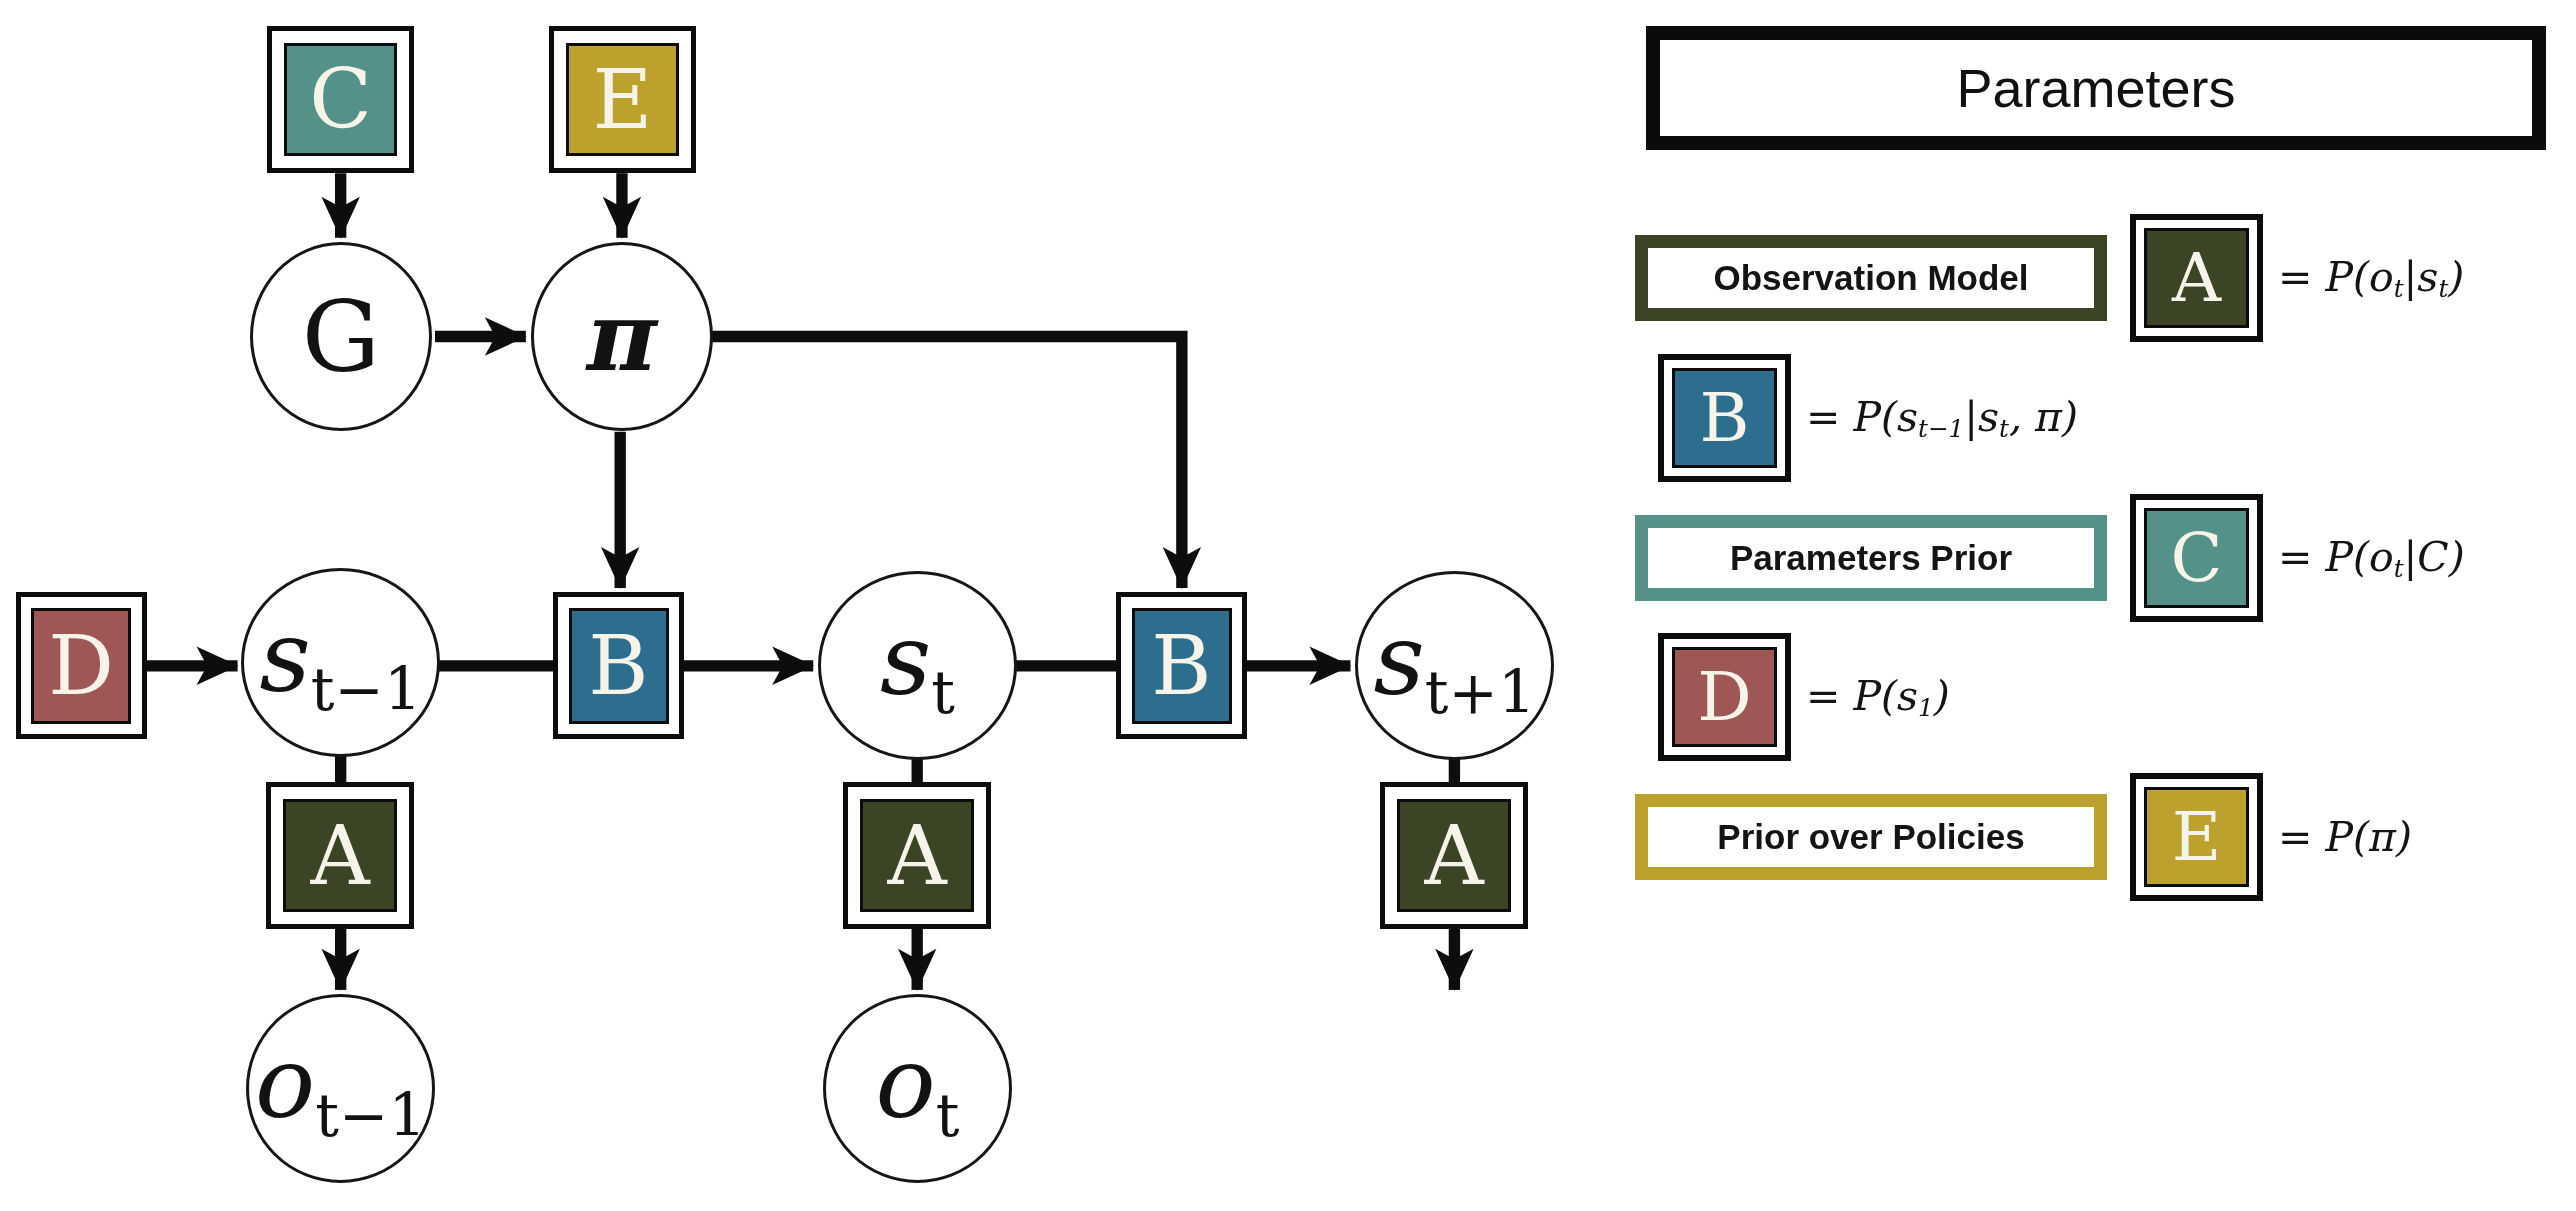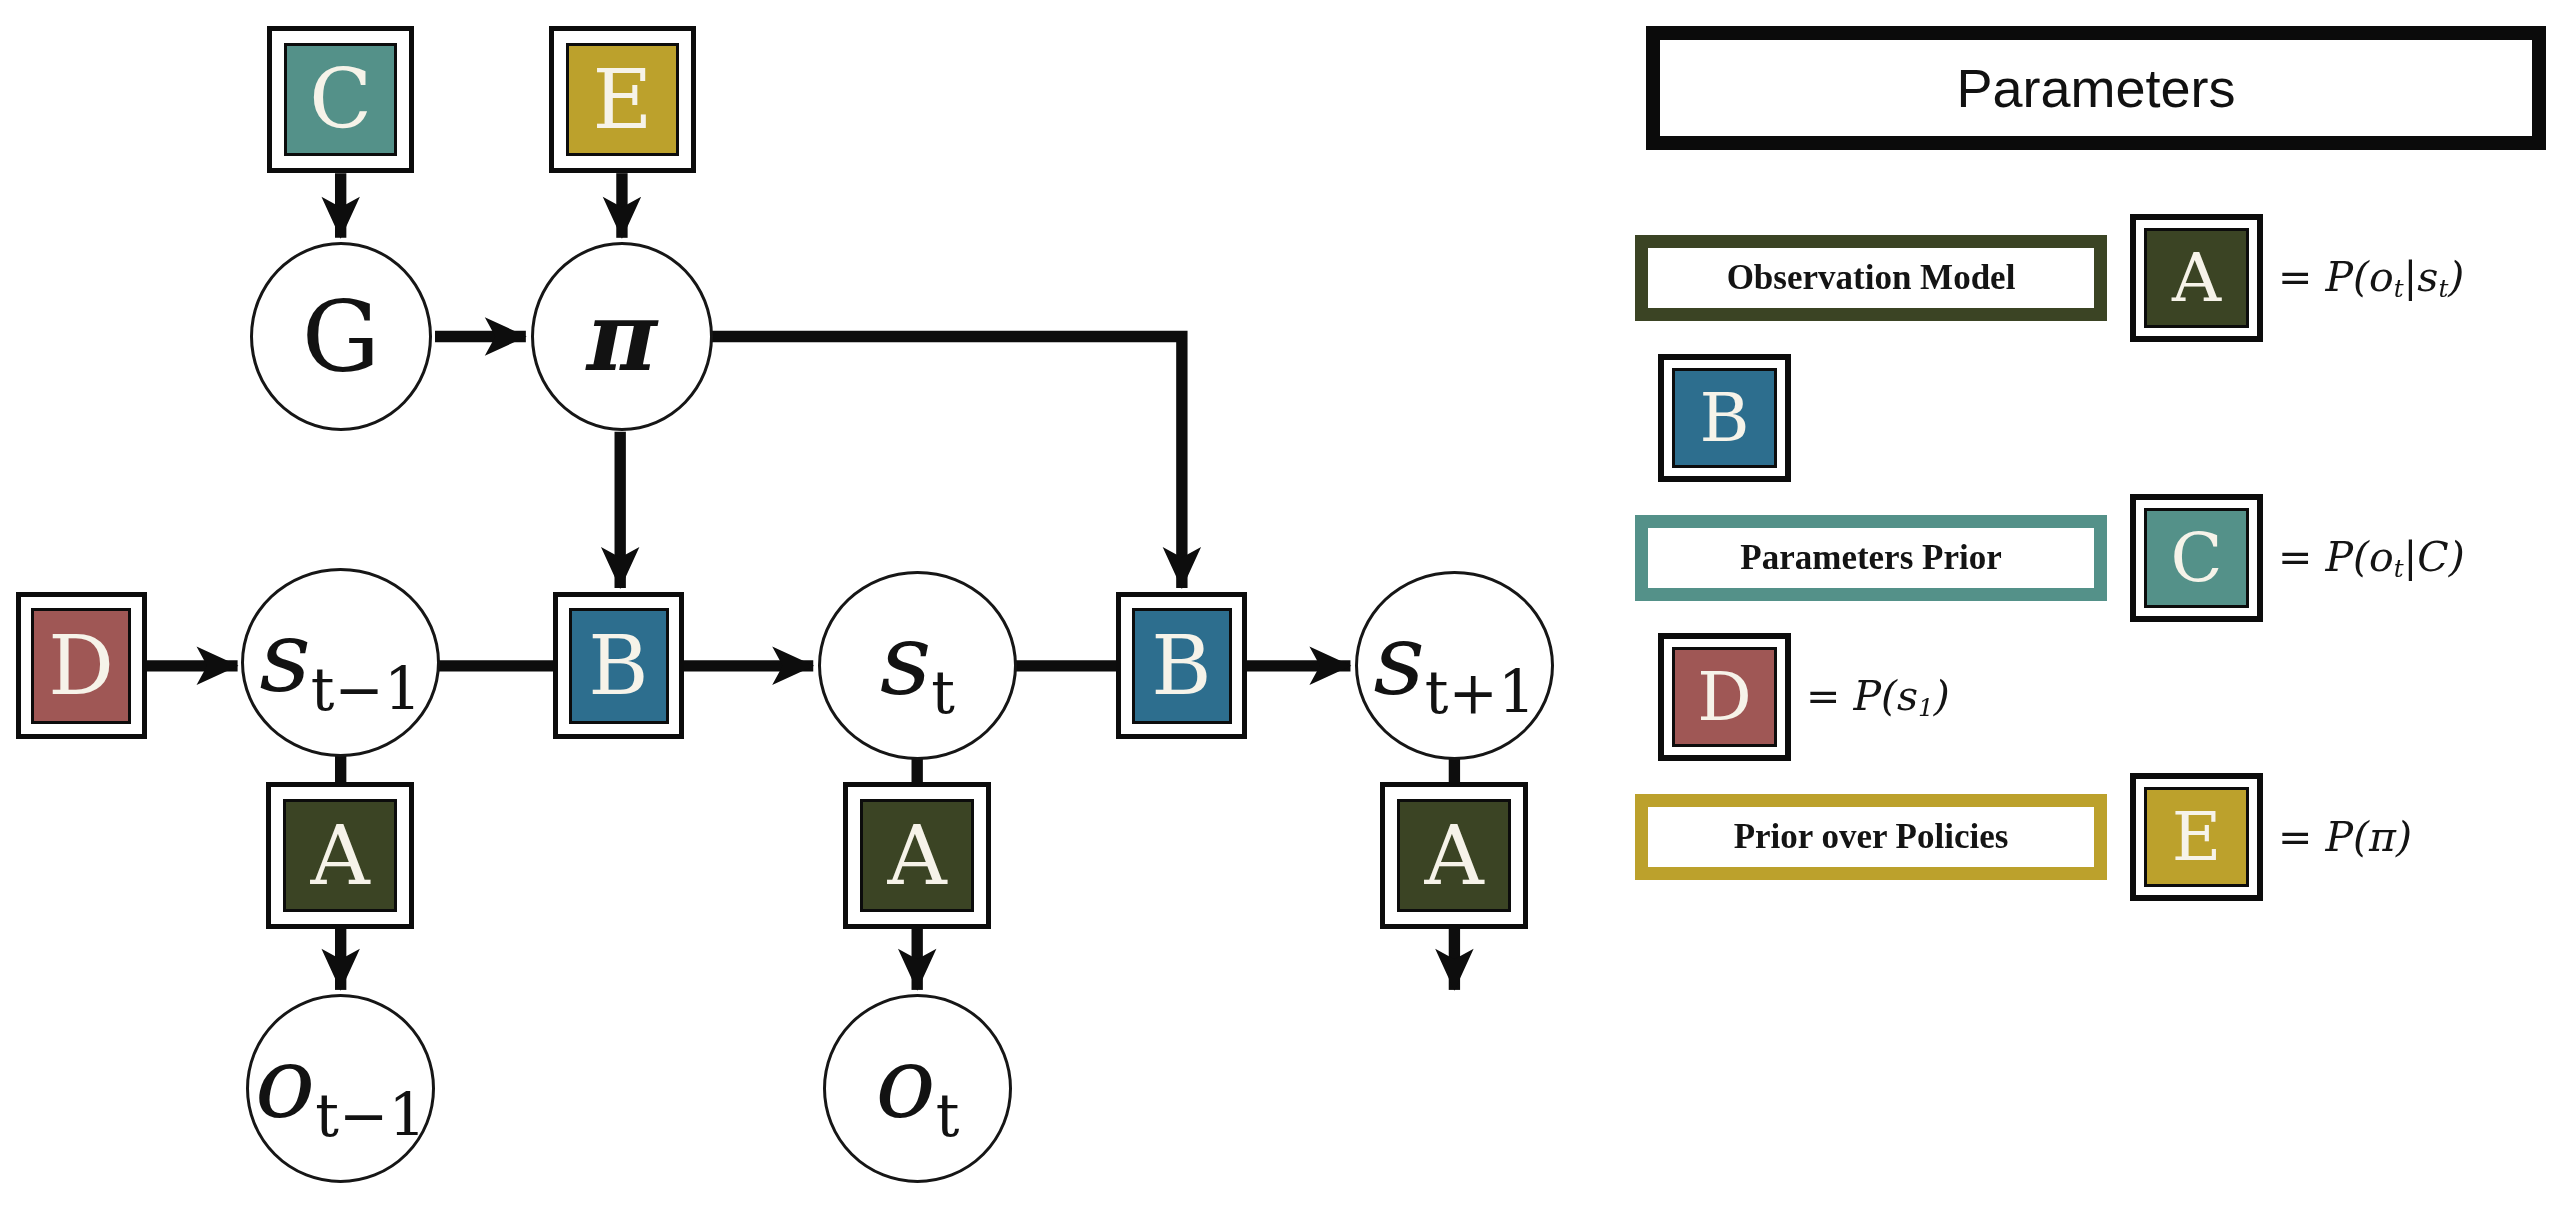--- a/index.html
+++ b/index.html
@@ -53,21 +53,21 @@
   .lrow{
     position:absolute;left:1635px;width:939px;height:128px;
     display:flex;align-items:center;
   }
   .lbox{
     width:472px;height:86px;background:#ffffff;border:13px solid #444;
     box-sizing:border-box;display:flex;align-items:center;justify-content:center;
     flex:0 0 auto;
   }
   .lbox span{
-    font-family:Liberation Serif, serif;font-size:35px;font-weight:600;color:#141414;
+    font-family:Liberation Sans, sans-serif;font-size:35px;font-weight:600;color:#141414;
     white-space:nowrap;
   }
   .lsq{
     margin-left:23px;width:133px;height:128px;background:#ffffff;
     border:6.1px solid #0c0c0c;box-sizing:border-box;display:flex;flex:0 0 auto;
   }
   .lsq .linner{
     flex:1;margin:7.9px;border:3.5px solid #0c0c0c;
     display:flex;align-items:center;justify-content:center;
   }
@@ -187,20 +187,21 @@
     </div>
     <div class="lformula"><span>= P(o</span><span class="fsub">t</span><span>|s</span><span class="fsub">t</span><span>)</span></div>
   </div>
 
   <div class="lrow" style="top:354px">
     <div class="lsq">
       <div class="linner" style="background-color: rgb(45, 110, 142);">
         <span class="lletter">B</span>
       </div>
     </div>
+    <div class="lformula"><span>= P(s</span><span class="fsub">t−1</span><span>|s</span><span class="fsub">t</span><span>, π)</span></div>
   </div>
 
   <div class="lrow" style="top:494px">
     <div class="lbox" style="border-color: rgb(84, 145, 137);">
       <span>Parameters Prior</span>
     </div>
     <div class="lsq">
       <div class="linner" style="background-color: rgb(84, 145, 137);">
         <span class="lletter">C</span>
       </div>

